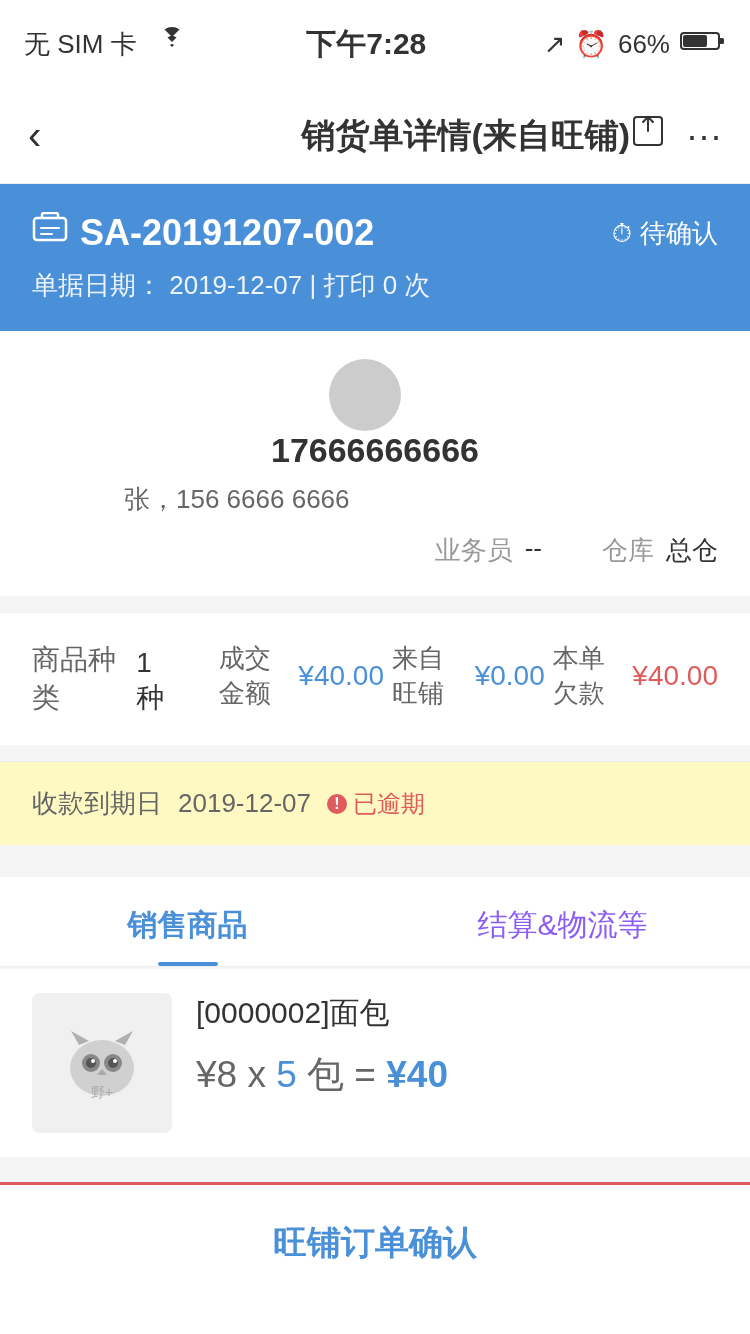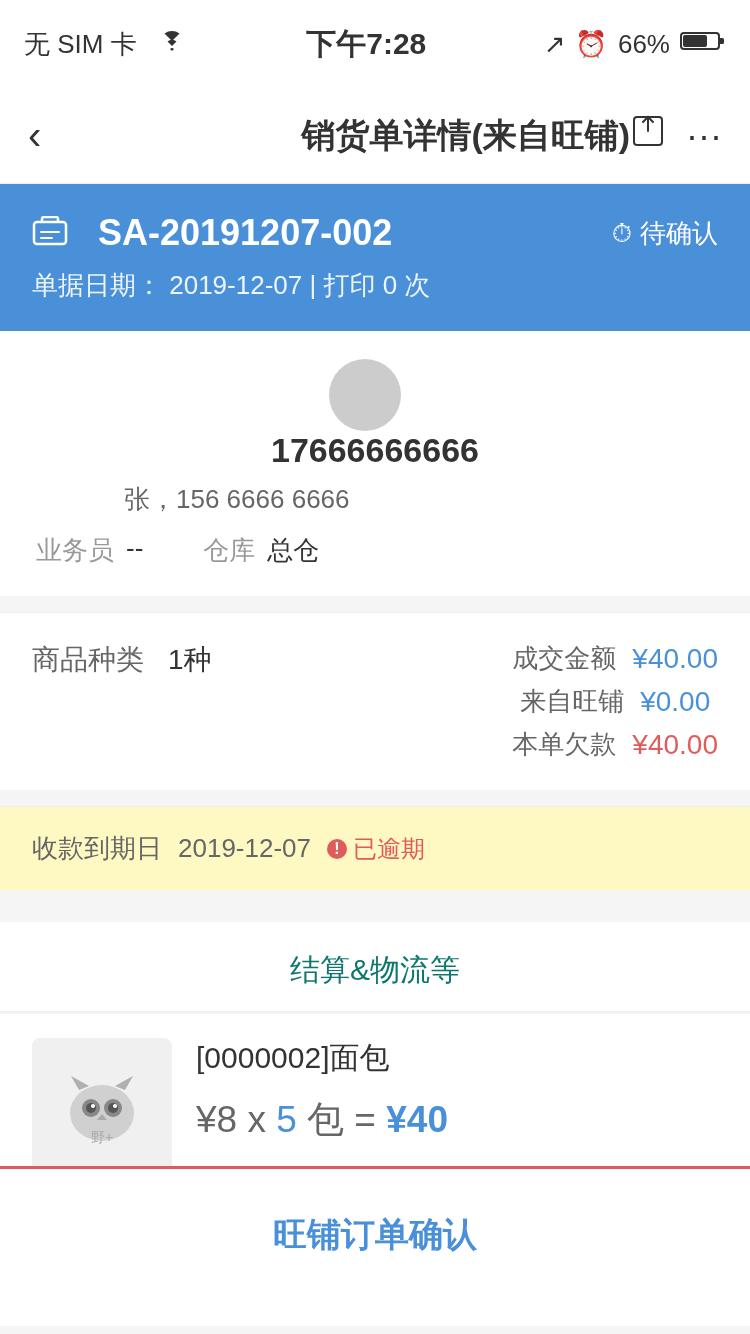--- a/index.html
+++ b/index.html
@@ -17,21 +17,21 @@
     .status-bar {
       background: #fff;
       display: flex;
       justify-content: space-between;
       align-items: center;
       padding: 0 24px;
       height: 88px;
       font-size: 26px;
       font-weight: 500;
     }
-    .status-left { display: flex; align-items: flex-end; gap: 18px; }
+    .status-left { display: flex; align-items: flex-start; gap: 18px; }
     .status-center { font-size: 30px; font-weight: 600; }
     .status-right { display: flex; align-items: center; gap: 10px; }
 
     
     .nav-bar {
       background: #fff;
       display: flex;
       align-items: center;
       justify-content: space-between;
       padding: 0 28px;
@@ -72,22 +72,22 @@
       display: flex;
       justify-content: space-between;
       align-items: center;
       margin-bottom: 14px;
     }
     .order-number {
       font-size: 36px;
       font-weight: 700;
       color: #fff;
       display: flex;
-      align-items: flex-end;
-      gap: 30px;
+      align-items: flex-start;
+      gap: 12px;
     }
     .order-icon {
       font-size: 32px;
     }
     .order-status {
       font-size: 26px;
       color: #fff;
       display: flex;
       align-items: center;
       gap: 8px;
@@ -129,51 +129,52 @@
     }
     .customer-name {
       font-size: 26px;
       color: #666;
       margin-left: 92px;
       margin-bottom: 16px;
     }
     .customer-meta {
       display: flex;
       gap: 60px;
-      margin-left: 4px;
+      margin-left: 12px;
       font-size: 26px;
       color: #666;
+      justify-content: flex-end;
     }
     .customer-meta-item {
       display: flex;
       gap: 12px;
     }
     .meta-label { color: #999; }
     .meta-value { color: #333; }
 
     
     .summary-section {
       background: #fff;
       padding: 28px 32px;
       margin-bottom: 16px;
       display: flex;
       align-items: flex-start;
       justify-content: space-between;
     }
     .summary-left {
       display: flex;
-      gap: 24px;
+      gap: 16px;
       font-size: 28px;
       align-items: flex-end;
     }
     .summary-label { color: #666; }
     .summary-value { color: #333; }
     .summary-right {
       display: flex;
-      flex-direction: column;
+      flex-direction: row;
       align-items: center;
       gap: 8px;
       margin-left: 48px;
     }
     .summary-row {
       display: flex;
       align-items: center;
       gap: 16px;
       font-size: 26px;
     }
@@ -219,21 +220,21 @@
       border-bottom: 1px solid #eee;
     }
     .tabs-row {
       display: flex;
     }
     .tab-item {
       flex: 1;
       text-align: center;
       padding: 28px 0 20px;
       font-size: 30px;
-      color: #0f766e;
+      color: #8b5cf6;
       position: relative;
       cursor: pointer;
     }
     .tab-item.active {
       color: #4A90D9;
       font-weight: 600;
     }
     .tab-item.active::after {
       content: '';
       position: absolute;
@@ -283,25 +284,25 @@
     
     .empty-area {
       background: #f5f5f5;
       flex: 1;
       min-height: 220px;
     }
 
     
     .bottom-bar {
       position: fixed;
-      bottom: 8px;
+      bottom: 0;
       left: 0;
       width: 750px;
       background: #fff;
-      padding: 15px 32px 40px;
+      padding: 7px 32px 40px;
       border-top: 3px solid #E05C5C;
     }
     .confirm-btn {
       width: 100%;
       padding: 28px 0;
       background: #fff;
       border: none;
       font-size: 34px;
       color: #4A90D9;
       font-weight: 600;
@@ -441,20 +442,23 @@
   <div class="overdue-badge">
     <span class="overdue-dot">!</span>
     <span>已逾期</span>
   </div>
 </div>
 
 <div class="divider"></div>
 
 <div class="tabs-section">
   <div class="tabs-row">
+    <div class="tab-item active">
+      <span>销售商品</span>
+    </div>
     <div class="tab-item">
       <span>结算&amp;物流等</span>
     </div>
   </div>
 </div>
 
 <div class="product-section">
   <div class="product-thumbnail">
     <svg width="90" height="80" viewBox="0 0 90 80" fill="none">
 

